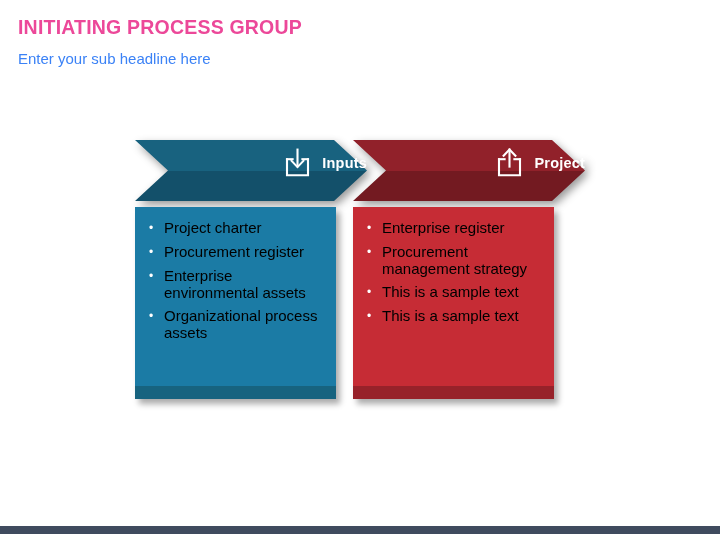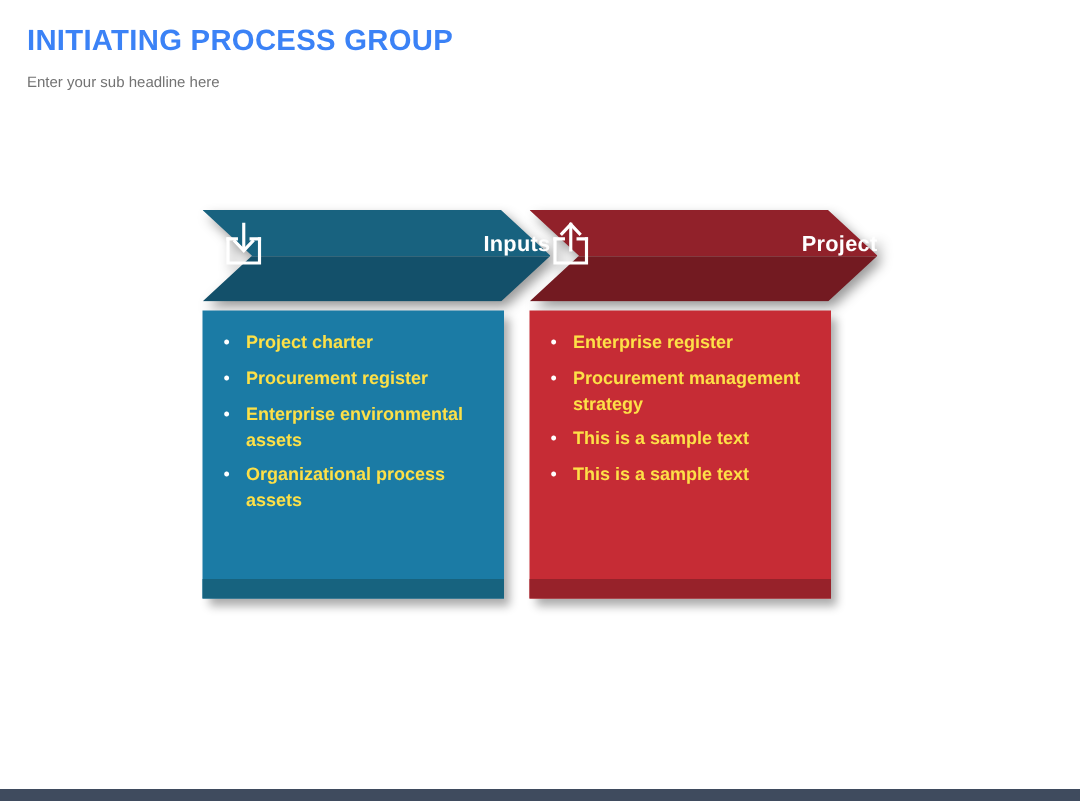--- a/index.html
+++ b/index.html
@@ -24,30 +24,30 @@
   }
 
   
   #title {
     position: absolute;
     left: 18px;
     top: 16px;
     font-size: 19.5px;
     font-weight: bold;
     letter-spacing: 0.2px;
-    color: #3b82f6;
+    color: #ec4899;
     white-space: nowrap;
   }
   #subtitle {
     position: absolute;
     left: 18px;
     top: 50px;
-    font-size: 10px;
+    font-size: 15px;
     font-weight: normal;
-    color: #737373;
+    color: #3b82f6;
     white-space: nowrap;
   }
 
   
   .column {
     position: absolute;
     top: 140px;
   }
   #col-inputs  { left: 135px; }
   #col-outputs { left: 353px; }
@@ -82,21 +82,21 @@
   #banner-outputs .half-top    { background: #91212a; }
   #banner-outputs .half-bottom { background: #731a21; }
 
   .banner-content {
     position: absolute;
     left: 0; top: 0;
     width: 232px;
     height: 45px;
     display: flex;
     align-items: center;
-    justify-content: space-between;
+    justify-content: flex-end;
     gap: 11px;
     padding-left: 14px;
     box-sizing: border-box;
     pointer-events: none;
   }
   .banner-icon {
     width: 27px;
     height: 29px;
     flex: 0 0 auto;
     display: block;
@@ -145,24 +145,24 @@
     flex: 0 0 auto;
     width: 19px;
     font-size: 12px;
     line-height: 17px;
     color: #ffffff;
     text-align: left;
     padding-left: 4px;
     box-sizing: border-box;
   }
   .bullet-text {
-    font-size: 12px;
+    font-size: 15px;
     line-height: 16.5px;
-    font-weight: bold;
-    color: #fde047;
+    font-weight: normal;
+    color: #000000;
   }
 
   
   #footer-bar {
     position: absolute;
     left: 0;
     bottom: 6px;
     width: 720px;
     height: 8px;
     background: #3f4b5e;

